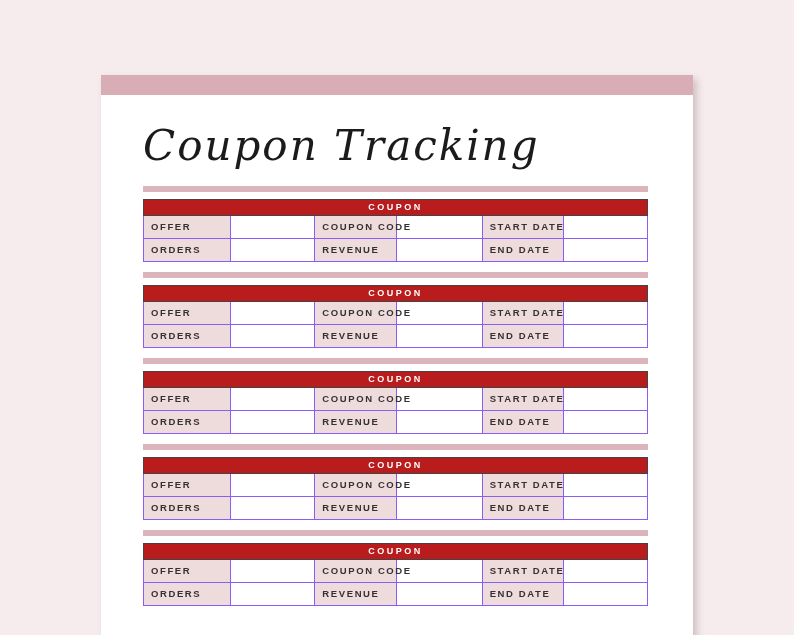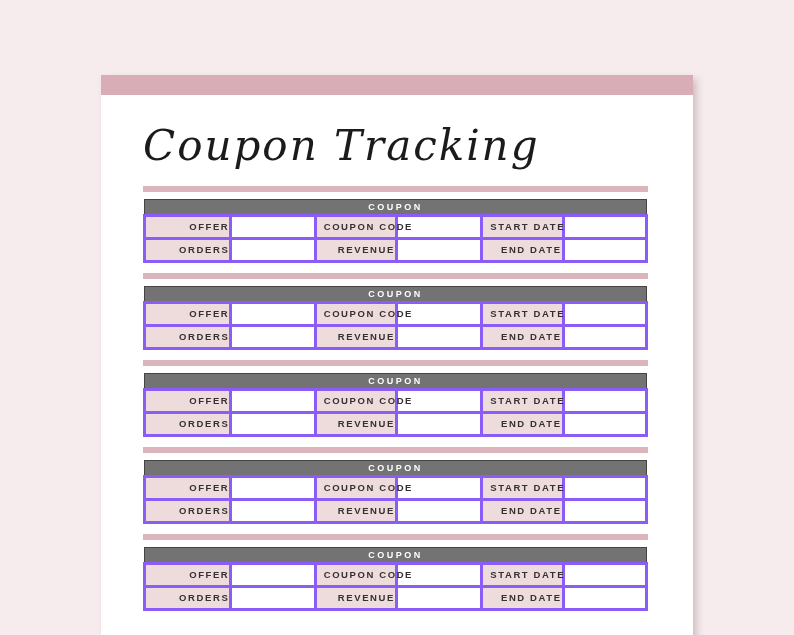--- a/index.html
+++ b/index.html
@@ -43,34 +43,33 @@
     background: #dcb4bc;
     margin-bottom: 7px;
   }
   table.coupon-table {
     width: 100%;
     border-collapse: collapse;
     table-layout: fixed;
   }
   table.coupon-table th {
     height: 16px;
-    background: #737373;
+    background: #b91c1c;
     border: 1px solid #474243;
     color: #ffffff;
     font-size: 9px;
     font-weight: bold;
     letter-spacing: 2.5px;
     text-align: center;
     vertical-align: middle;
   }
   table.coupon-table td {
     height: 23px;
-    border: 3px solid #8b5cf6;
+    border: 1px solid #8b5cf6;
     vertical-align: middle;
-    text-align: right;
   }
   td.label-cell {
     background: #eedcdd;
     padding-left: 7px;
     color: #353031;
     font-size: 9.5px;
     font-weight: bold;
     letter-spacing: 1.6px;
     white-space: nowrap;
   }

